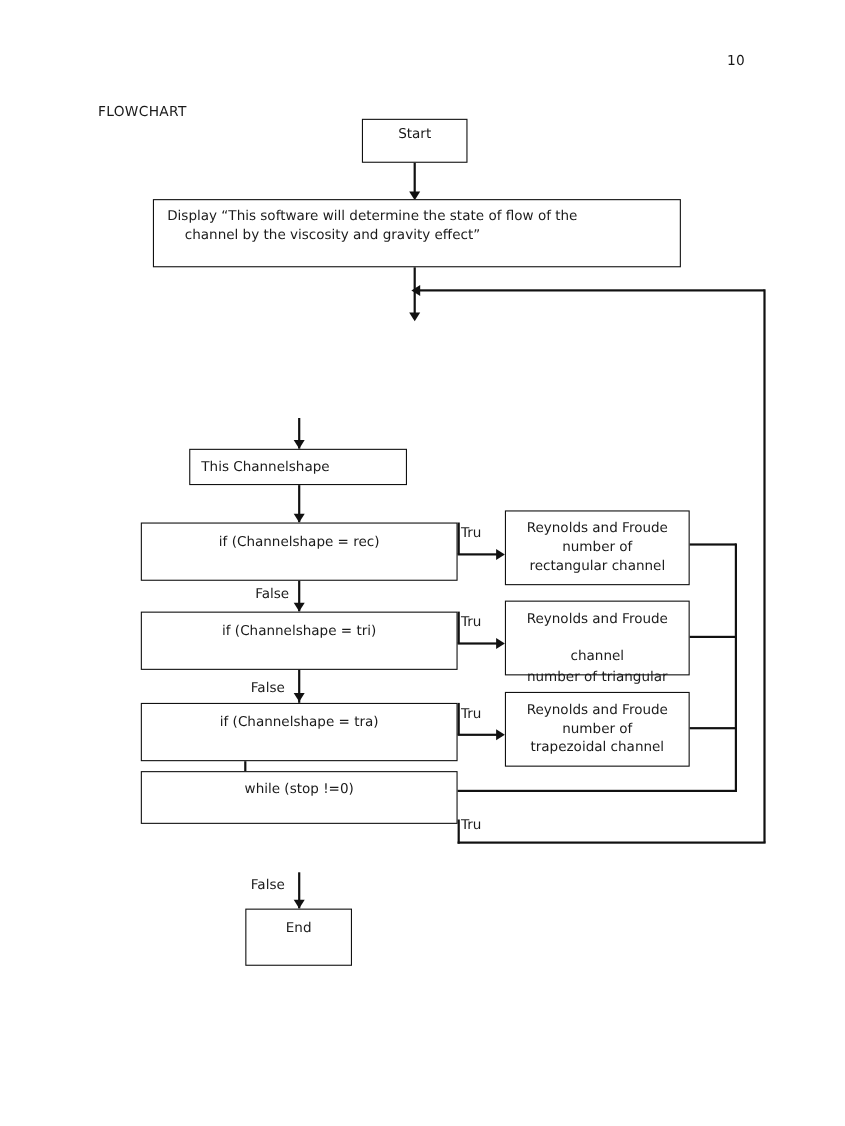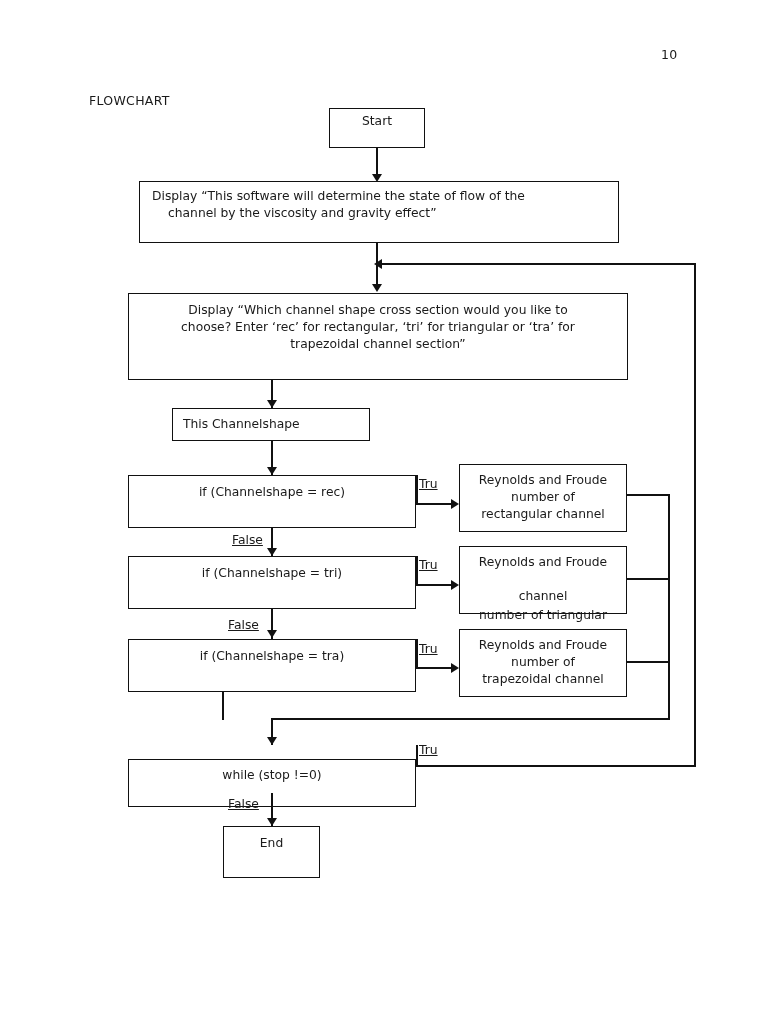--- a/index.html
+++ b/index.html
@@ -79,21 +79,20 @@
     border-top: 5px solid transparent;
     border-bottom: 5px solid transparent;
     border-right: 8px solid #111111;
   }
   .edge-label {
     position: absolute;
     font-size: 12.3px;
     color: #1a1a1a;
     background: transparent;
     white-space: nowrap;
-    text-decoration: underline;
   }
 </style>
 </head>
 <body>
 
 <div id="page">
 
   <div class="page-number" style="left:661px; top:47px;">10</div>
 
   <div class="section-label" style="left:89px; top:93px;">FLOWCHART</div>
@@ -110,25 +109,20 @@
   </div>
 
   <div class="ln v" style="left:376px; top:243px; height:21px;"></div>
   <div class="ln v" style="left:376px; top:264px; height:26px;"></div>
   <div class="arrow-down" style="left:372px; top:284px;"></div>
 
   <div class="ln h" style="left:380px; top:263px; width:315px;"></div>
   <div class="ln v" style="left:694px; top:263px; height:503px;"></div>
   <div class="arrow-left" style="left:374px; top:259px;"></div>
 
-  <div class="node center" style="left:128px; top:293px; width:500px; height:87px;">
-    <span class="txt" style="top:8px;">Display “Which channel shape cross section would you like to</span>
-    <span class="txt" style="top:25px;">choose? Enter ‘rec’ for rectangular, ‘tri’ for triangular or ‘tra’ for</span>
-    <span class="txt" style="top:42px;">trapezoidal channel section”</span>
-  </div>
   <div class="ln v" style="left:271px; top:380px; height:28px;"></div>
   <div class="arrow-down" style="left:267px; top:400px;"></div>
 
   <div class="node left" style="left:172px; top:408px; width:198px; height:33px;">
     <span class="txt" style="top:7px;">This Channelshape</span>
   </div>
   <div class="ln v" style="left:271px; top:441px; height:34px;"></div>
   <div class="arrow-down" style="left:267px; top:467px;"></div>
 
   <div class="node center" style="left:128px; top:475px; width:288px; height:53px;">
@@ -182,21 +176,21 @@
   </div>
   <div class="ln h" style="left:627px; top:661px; width:42px;"></div>
 
   <div class="ln v" style="left:668px; top:494px; height:225px;"></div>
   <div class="ln h" style="left:271px; top:718px; width:399px;"></div>
   <div class="ln v" style="left:271px; top:718px; height:27px;"></div>
   <div class="arrow-down" style="left:267px; top:737px;"></div>
 
   <div class="ln v" style="left:222px; top:692px; height:28px;"></div>
 
-  <div class="node center" style="left:128px; top:759px; width:288px; height:48px;">
+  <div class="node center" style="left:128px; top:701px; width:288px; height:48px;">
     <span class="txt" style="top:7px;">while (stop !=0)</span>
   </div>
   <div class="edge-label" style="left:419px; top:743px;">Tru</div>
   <div class="ln v" style="left:416px; top:745px; height:22px;"></div>
   <div class="ln h" style="left:416px; top:765px; width:280px;"></div>
 
   <div class="edge-label" style="left:228px; top:797px;">False</div>
   <div class="ln v" style="left:271px; top:793px; height:33px;"></div>
   <div class="arrow-down" style="left:267px; top:818px;"></div>
 

